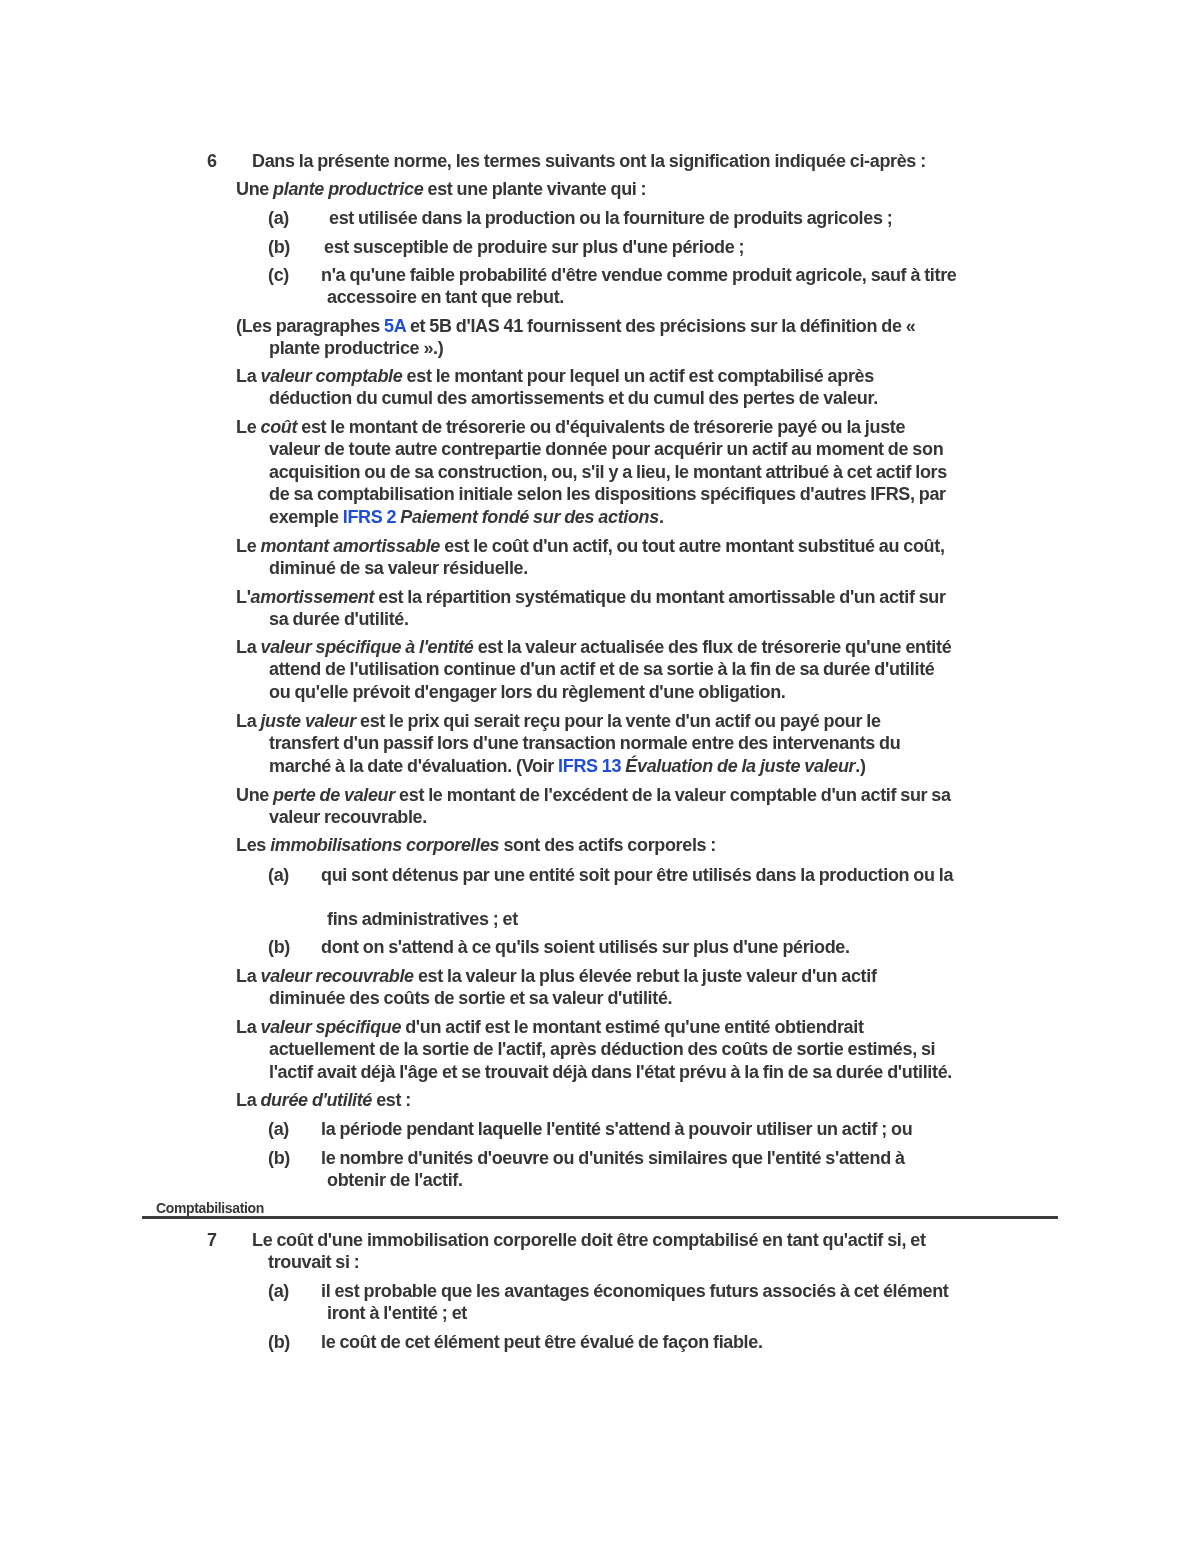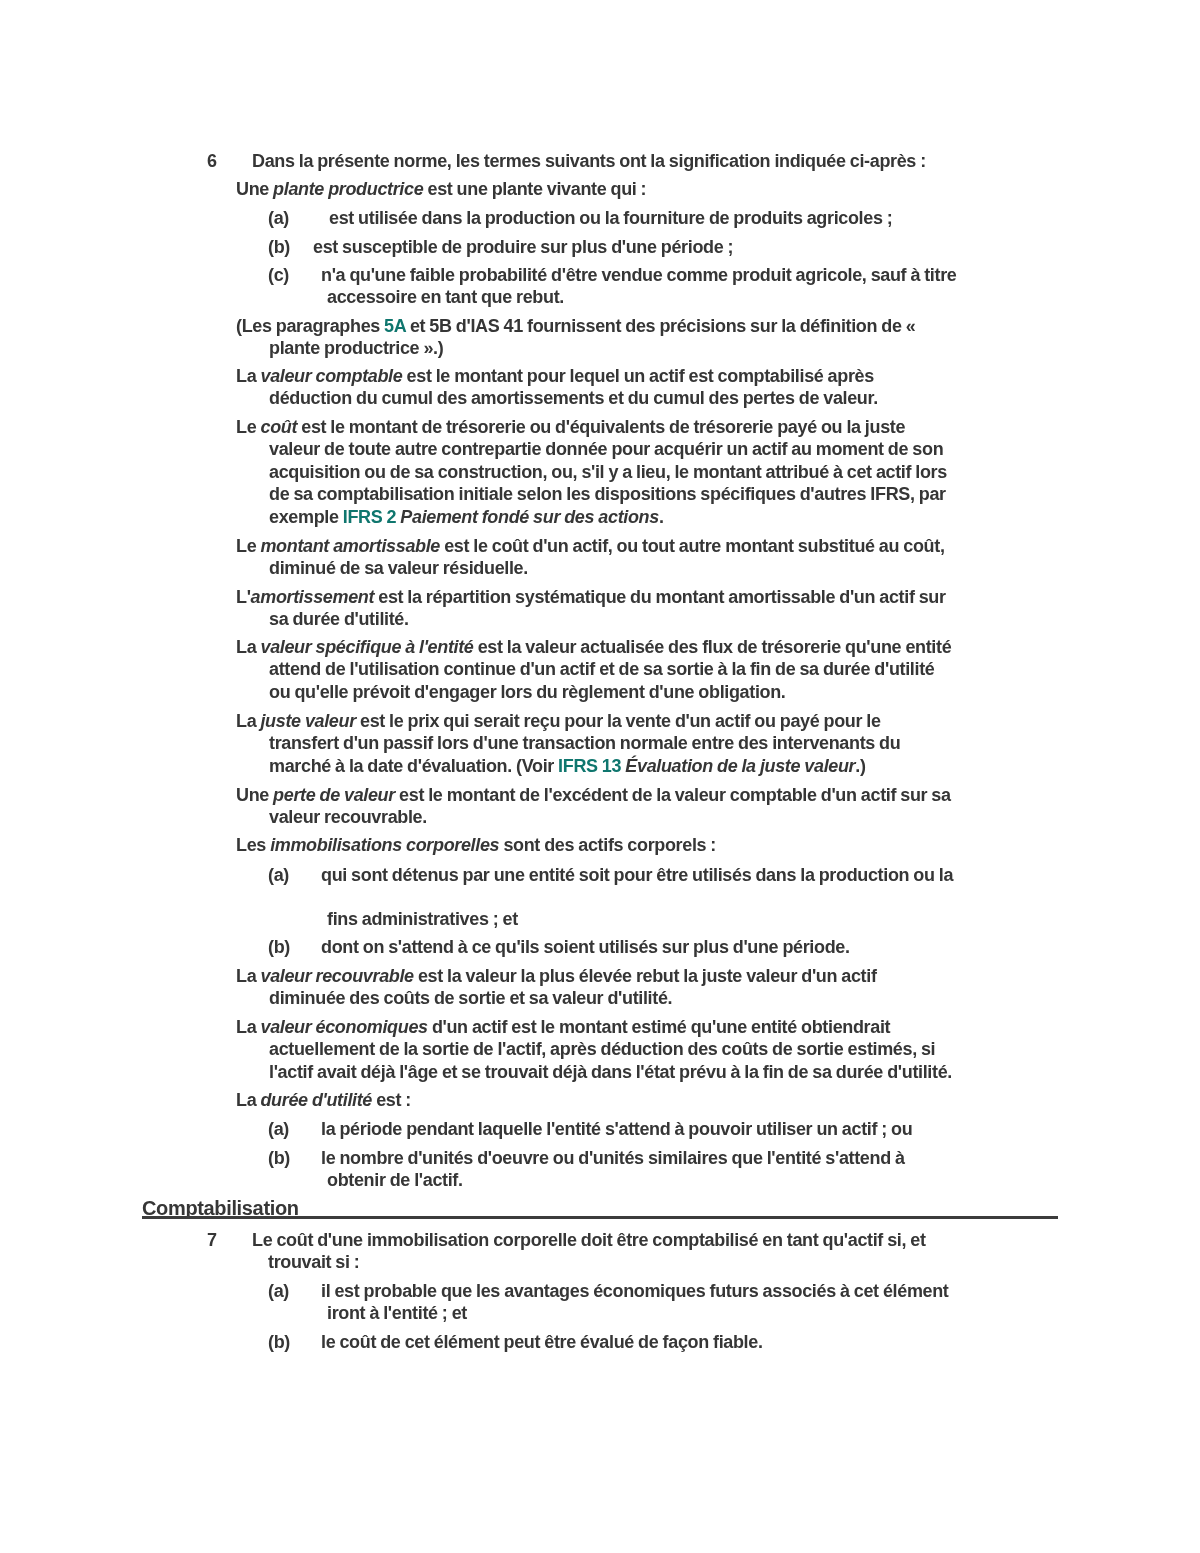--- a/index.html
+++ b/index.html
@@ -2,38 +2,38 @@
 <html><head>
 <meta charset="utf-8">
 <style>
   html, body { margin: 0; padding: 0; background: #ffffff; }
   body { width: 1200px; height: 1553px; position: relative; overflow: hidden;
          font-family: "Liberation Sans", "DejaVu Sans", sans-serif; color: #363636; }
   .page { position: absolute; left: 0; top: 0; width: 1200px; height: 1553px; }
   .t { position: absolute; font-size: 18px; font-weight: bold; line-height: 22px;
        white-space: nowrap; letter-spacing: -0.35px; word-spacing: -0.5px; color: #363636; }
   .t em { font-style: italic; }
-  .link { color: #0f766e; }
+  .link { color: #1d4ed8; }
   .rule { position: absolute; left: 142px; top: 1216px; width: 916px; height: 3px; background: #3c3c3c; }
 </style>
 </head>
 <body>
 
 <div class="page">
 
   <div class="t" style="left:207px;top:150px;">6</div>
   <div class="t" style="left:252px;top:150px;">Dans la présente norme, les termes suivants ont la signification indiquée ci-après :</div>
 
   <div class="t" style="left:236px;top:178px;"><span>Une </span><em>plante productrice</em><span> est une plante vivante qui :</span></div>
 
   <div class="t" style="left:268px;top:207px;">(a)</div>
   <div class="t" style="left:321px;top:207px;margin-left:8px;">est utilisée dans la production ou la fourniture de produits agricoles ;</div>
 
   <div class="t" style="left:268px;top:236px;">(b)</div>
-  <div class="t" style="left:313px;top:236px;">est susceptible de produire sur plus d'une période ;</div>
+  <div class="t" style="left:324px;top:236px;">est susceptible de produire sur plus d'une période ;</div>
 
   <div class="t" style="left:268px;top:264px;">(c)</div>
   <div class="t" style="left:321px;top:264px;">n'a qu'une faible probabilité d'être vendue comme produit agricole, sauf à titre</div>
   <div class="t" style="left:327px;top:286px;">accessoire en tant que rebut.</div>
 
   <div class="t" style="left:236px;top:315px;"><span>(Les paragraphes </span><span class="link">5A</span><span> et 5B d'IAS 41 fournissent des précisions sur la définition de «</span></div>
   <div class="t" style="left:269px;top:337px;">plante productrice ».)</div>
 
   <div class="t" style="left:236px;top:365px;"><span>La </span><em>valeur comptable</em><span> est le montant pour lequel un actif est comptabilisé après</span></div>
   <div class="t" style="left:269px;top:387px;">déduction du cumul des amortissements et du cumul des pertes de valeur.</div>
@@ -66,34 +66,34 @@
   <div class="t" style="left:268px;top:864px;">(a)</div>
   <div class="t" style="left:321px;top:864px;">qui sont détenus par une entité soit pour être utilisés dans la production ou la</div>
   <div class="t" style="left:327px;top:908px;">fins administratives ; et</div>
 
   <div class="t" style="left:268px;top:936px;">(b)</div>
   <div class="t" style="left:321px;top:936px;">dont on s'attend à ce qu'ils soient utilisés sur plus d'une période.</div>
 
   <div class="t" style="left:236px;top:965px;"><span>La </span><em>valeur recouvrable</em><span> est la valeur la plus élevée rebut la juste valeur d'un actif</span></div>
   <div class="t" style="left:269px;top:987px;">diminuée des coûts de sortie et sa valeur d'utilité.</div>
 
-  <div class="t" style="left:236px;top:1016px;"><span>La </span><em>valeur économiques</em><span> d'un actif est le montant estimé qu'une entité obtiendrait</span></div>
+  <div class="t" style="left:236px;top:1016px;"><span>La </span><em>valeur spécifique</em><span> d'un actif est le montant estimé qu'une entité obtiendrait</span></div>
   <div class="t" style="left:269px;top:1038px;">actuellement de la sortie de l'actif, après déduction des coûts de sortie estimés, si</div>
   <div class="t" style="left:269px;top:1061px;">l'actif avait déjà l'âge et se trouvait déjà dans l'état prévu à la fin de sa durée d'utilité.</div>
 
   <div class="t" style="left:236px;top:1089px;"><span>La </span><em>durée d'utilité</em><span> est :</span></div>
 
   <div class="t" style="left:268px;top:1118px;">(a)</div>
   <div class="t" style="left:321px;top:1118px;">la période pendant laquelle l'entité s'attend à pouvoir utiliser un actif ; ou</div>
 
   <div class="t" style="left:268px;top:1147px;">(b)</div>
   <div class="t" style="left:321px;top:1147px;">le nombre d'unités d'oeuvre ou d'unités similaires que l'entité s'attend à</div>
   <div class="t" style="left:327px;top:1169px;">obtenir de l'actif.</div>
 
-  <div class="t" style="left:142px;top:1197px;font-size:20px;">Comptabilisation</div>
+  <div class="t" style="left:156px;top:1197px;font-size:14px;">Comptabilisation</div>
   <div class="rule"></div>
 
   <div class="t" style="left:207px;top:1229px;">7</div>
   <div class="t" style="left:252px;top:1229px;">Le coût d'une immobilisation corporelle doit être comptabilisé en tant qu'actif si, et</div>
   <div class="t" style="left:268px;top:1251px;">trouvait si :</div>
 
   <div class="t" style="left:268px;top:1280px;">(a)</div>
   <div class="t" style="left:321px;top:1280px;">il est probable que les avantages économiques futurs associés à cet élément</div>
   <div class="t" style="left:327px;top:1302px;">iront à l'entité ; et</div>
 

